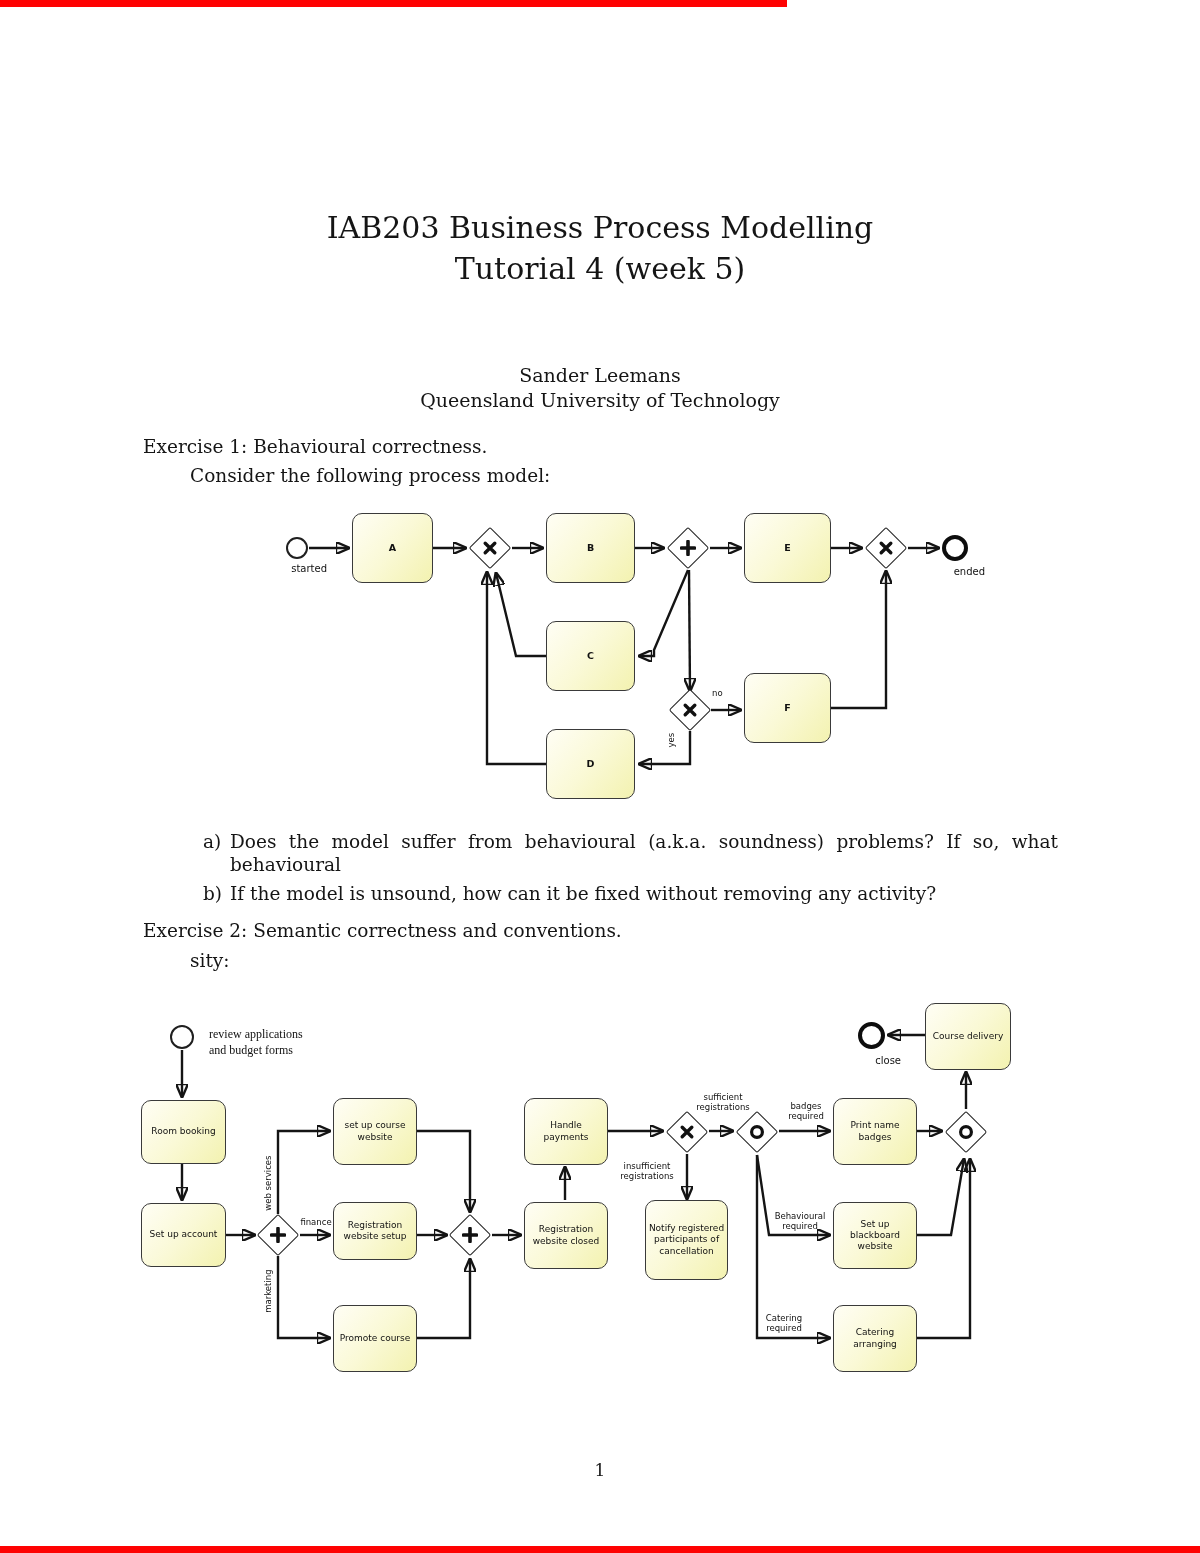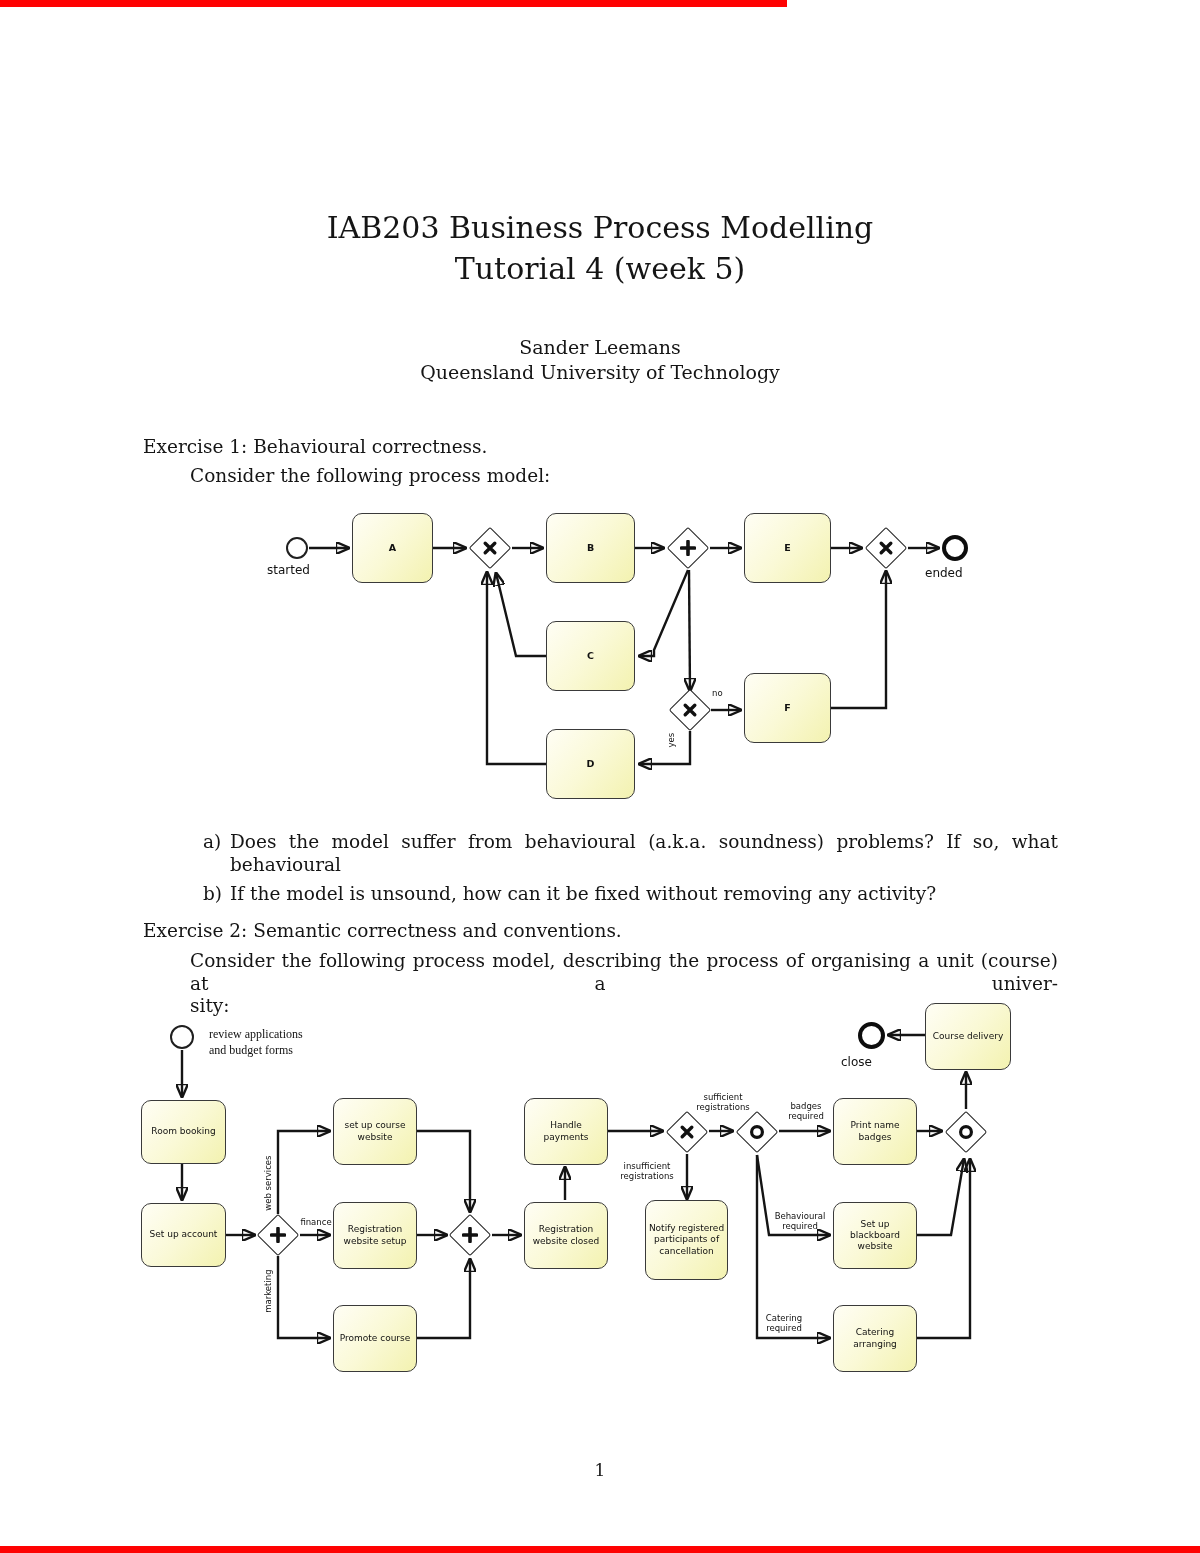--- a/index.html
+++ b/index.html
@@ -4,42 +4,42 @@
 <style>
   :root{
     --task-fill:#F3F2B0; --task-fill-light:#FFFEF5; --ink:#151515; --line:#141414; --red-bar:#FE0202;
   }
   html,body{margin:0;padding:0;background:#fff;}
   .page{position:relative;width:1200px;height:1553px;background:#fff;overflow:hidden;
         font-family:"DejaVu Serif",serif;color:var(--ink);}
   .abs{position:absolute;}
   .centered{left:0;width:1200px;text-align:center;}
   .title{font-size:30px;line-height:1.2;}
-  .subhead{font-size:19px;line-height:1.3;}
+  .subhead{font-size:19px;line-height:1.3;margin-top:28px;}
   .body-text{font-size:18.5px;line-height:22.5px;}
   .jline{text-align:justify;text-align-last:justify;}
   .redbar{position:absolute;background:var(--red-bar);height:7px;}
   
   .dlayer{position:absolute;left:0;top:0;width:1200px;height:1553px;pointer-events:none;}
   .connectors{position:absolute;left:0;top:0;}
   .connectors path{fill:none;stroke:var(--line);stroke-width:2.4px;}
   .task{position:absolute;box-sizing:border-box;border:1.6px solid #3a3a3a;border-radius:10px;
         background:linear-gradient(130deg,var(--task-fill-light) 0%,#faf9d6 50%,var(--task-fill) 100%);
         display:flex;align-items:center;justify-content:center;text-align:center;
         font-family:"DejaVu Sans",sans-serif;font-size:9px;line-height:1.25;color:#111;padding:2px;}
   .task.big{font-size:9.5px;font-weight:600;}
   .gw{position:absolute;width:30px;height:30px;}
   .gw .dm{position:absolute;left:0;top:0;width:100%;height:100%;box-sizing:border-box;
           background:#fff;border:1.8px solid #262626;border-radius:2px;transform:rotate(45deg);}
   .gw svg{position:absolute;left:50%;top:50%;transform:translate(-50%,-50%);}
   .evt{position:absolute;box-sizing:border-box;border-radius:50%;background:#fff;}
   .evt.start{border:2px solid #1f1f1f;}
   .evt.end{border:4px solid #0d0d0d;}
-  .nlabel{position:absolute;font-family:"DejaVu Sans",sans-serif;font-size:12px;color:#111;
-          text-align:left;line-height:1.2;}
+  .nlabel{position:absolute;font-family:"DejaVu Sans",sans-serif;font-size:10px;color:#111;
+          text-align:right;line-height:1.2;}
   .elabel{position:absolute;font-family:"DejaVu Sans",sans-serif;font-size:8.5px;color:#111;
           text-align:center;line-height:1.2;}
   .rot{transform:rotate(-90deg);transform-origin:center center;}
   .ann{position:absolute;font-family:Liberation Serif, serif;font-size:12px;line-height:1.35;color:#111;margin-left:8px;}
 </style>
 </head>
 <body>
 
 <div class="page">
 
@@ -153,21 +153,20 @@
 
   <div class="abs body-text" style="left:203px;top:831px;">a)</div>
   <div class="abs body-text" style="left:230px;top:831px;width:828px;">
     <div class="jline">Does the model suffer from behavioural (a.k.a. soundness) problems? If so, what behavioural</div>
   </div>
   <div class="abs body-text" style="left:203px;top:883px;">b)</div>
   <div class="abs body-text" style="left:230px;top:883px;width:828px;">If the model is unsound, how can it be fixed without removing any activity?</div>
 
   <div class="abs body-text" style="left:143px;top:920px;">Exercise 2: Semantic correctness and conventions.</div>
   <div class="abs body-text" style="left:190px;top:950px;width:868px;">
-    <div class="jline">Consider the following process model, describing the process of organising a unit (course) at a univer-</div>
     <div>sity:</div>
   </div>
 
   <div class="dlayer">
     <div class="evt start" style="left:170px;top:1025px;width:24px;height:24px;"></div>
     <div class="ann" style="left:201px;top:1026px;width:110px;">
       <span style="display:block;">review applications</span>
       <span style="display:block;">and budget forms</span>
     </div>
 
@@ -178,21 +177,21 @@
       <div class="dm"></div>
       <svg width="16" height="16">
           <path d="M8,1.5 V14.5 M1.5,8 H14.5" stroke="#111" stroke-width="3.6" stroke-linecap="round"></path>
         </svg>
     </div>
     <div class="elabel rot" style="left:233px;top:1178px;width:70px;">web services</div>
     <div class="elabel" style="left:294px;top:1217px;width:44px;">finance</div>
     <div class="elabel rot" style="left:233px;top:1286px;width:70px;">marketing</div>
 
     <div class="task" style="left:333px;top:1098px;width:84px;height:67px;">set up course website</div>
-    <div class="task" style="left:333px;top:1202px;width:84px;height:67px;">Registration website setup</div>
+    <div class="task" style="left:333px;top:1202px;width:84px;height:58px;">Registration website setup</div>
     <div class="task" style="left:333px;top:1305px;width:84px;height:67px;">Promote course</div>
 
     <div class="gw" style="left:455px;top:1220px;">
       <div class="dm"></div>
       <svg width="16" height="16">
           <path d="M8,1.5 V14.5 M1.5,8 H14.5" stroke="#111" stroke-width="3.6" stroke-linecap="round"></path>
         </svg>
     </div>
 
     <div class="task" style="left:524px;top:1098px;width:84px;height:67px;">Handle payments</div>

